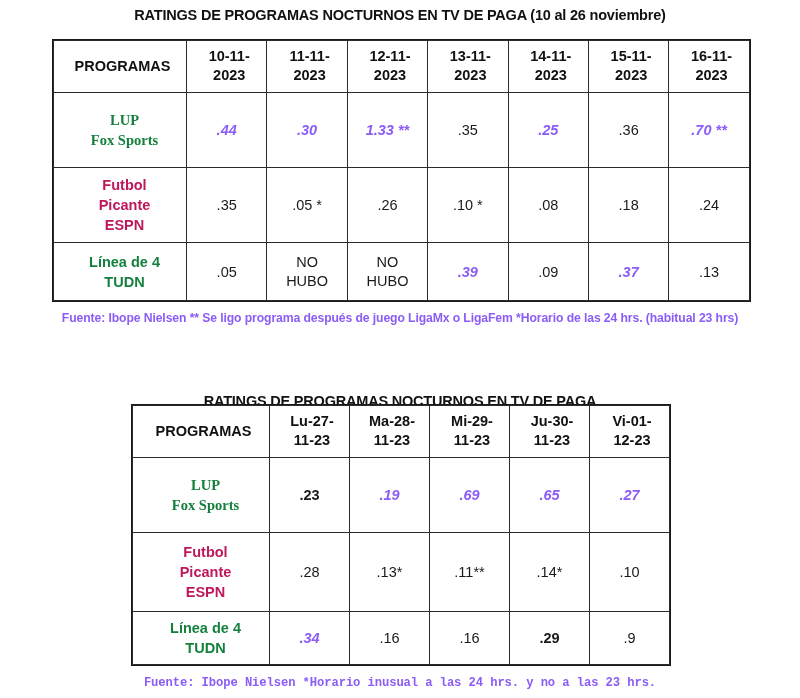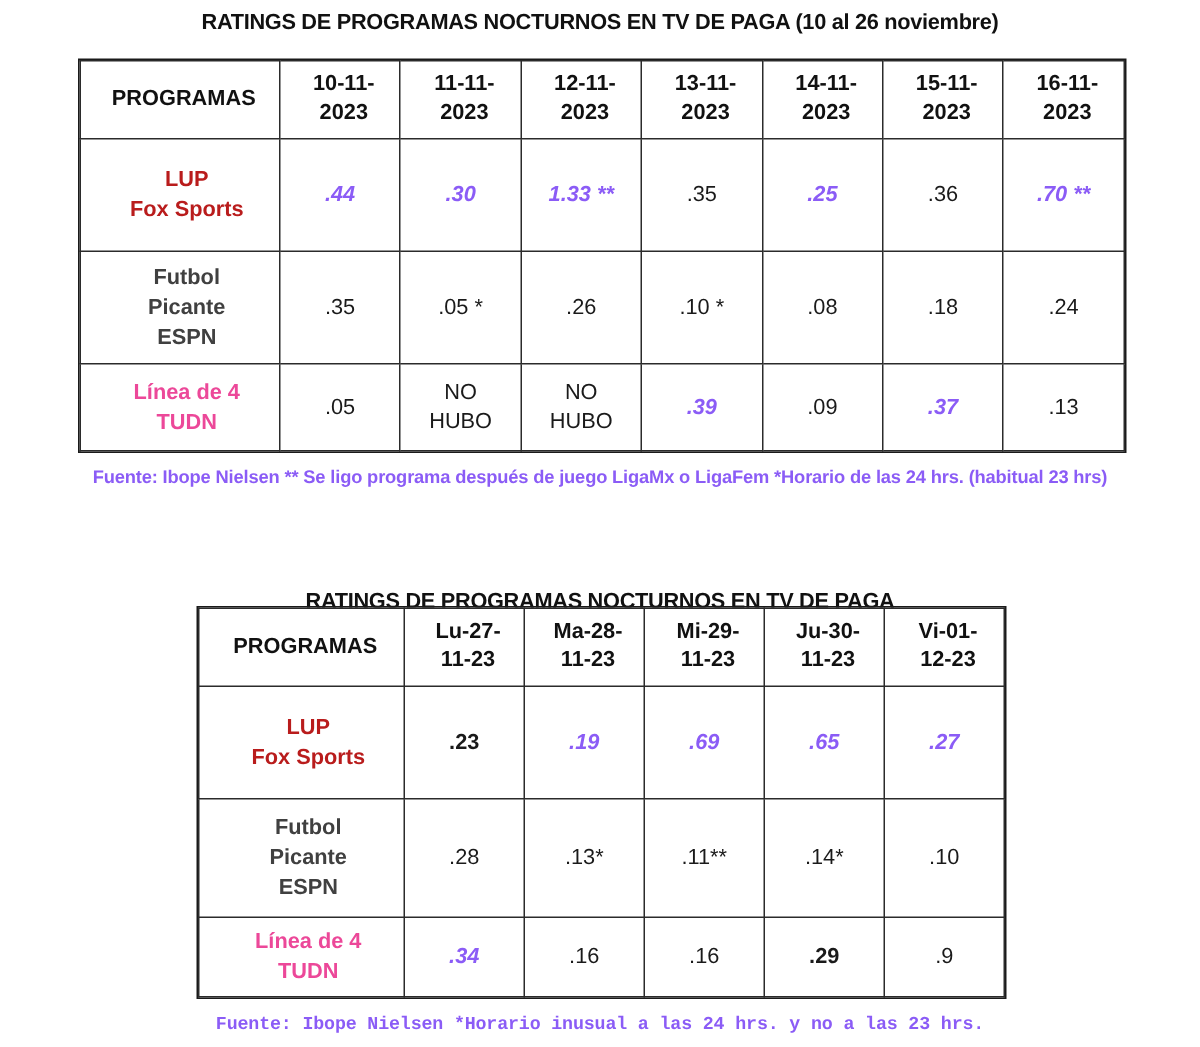--- a/index.html
+++ b/index.html
@@ -100,23 +100,23 @@
     padding-left: 9px !important;
   }
 
   .prog-cell {
     text-align: left;
     padding-left: 9px !important;
     font-weight: bold;
     line-height: 1.38;
     font-size: 14.5px;
   }
-  .prog-lup   { color: #b91c1c; }
-  .prog-esp   { color: #404040; }
-  .prog-tudn  { color: #ec4899; }
+  .prog-lup   { color: #15803d; font-family: Liberation Serif, serif; }
+  .prog-esp   { color: #be185d; }
+  .prog-tudn  { color: #15803d; }
 
   .val {
     font-size: 14.5px;
     color: #1a1a1a;
     font-weight: normal;
     white-space: nowrap;
   }
   .val.bold { font-weight: bold; }
   .val.red  { color: #8b5cf6; font-weight: bold; font-style: italic; }
   .val.multiline { line-height: 1.3; font-weight: normal; }

